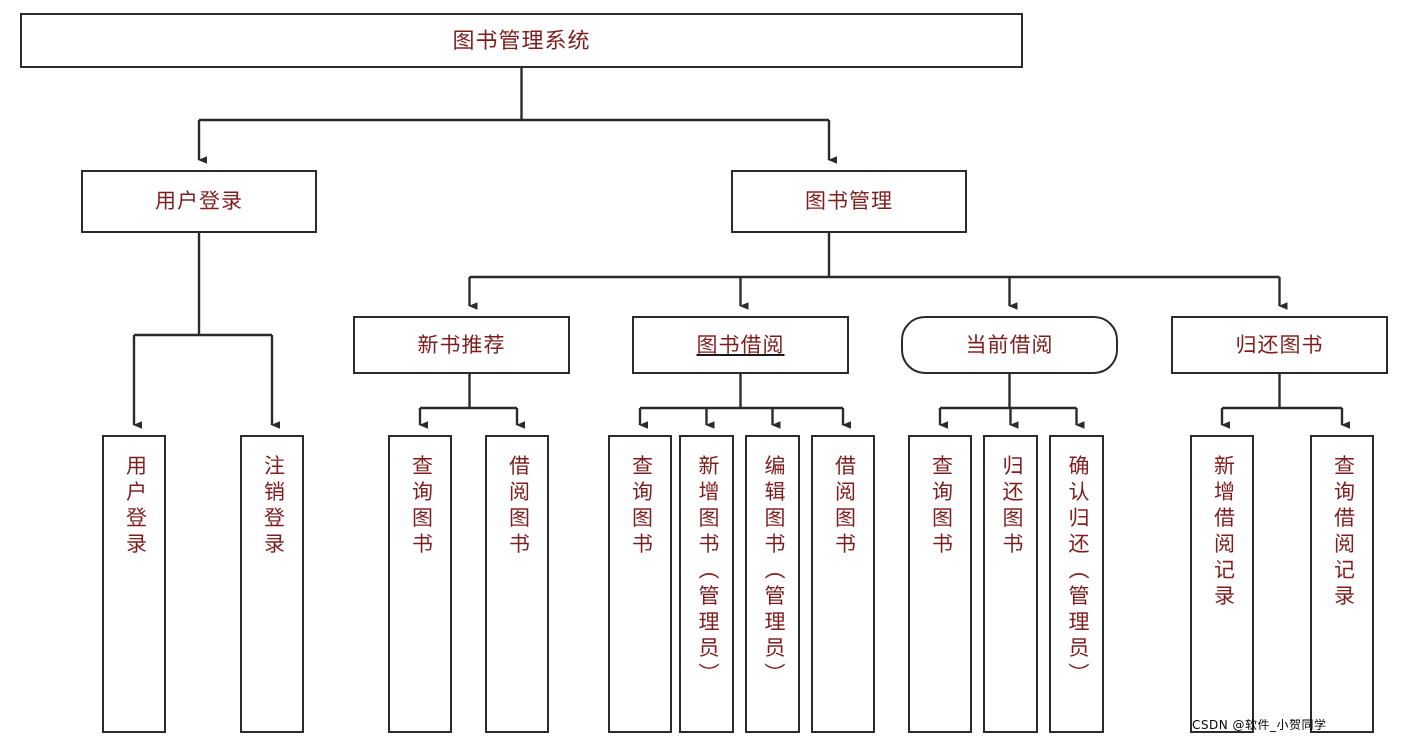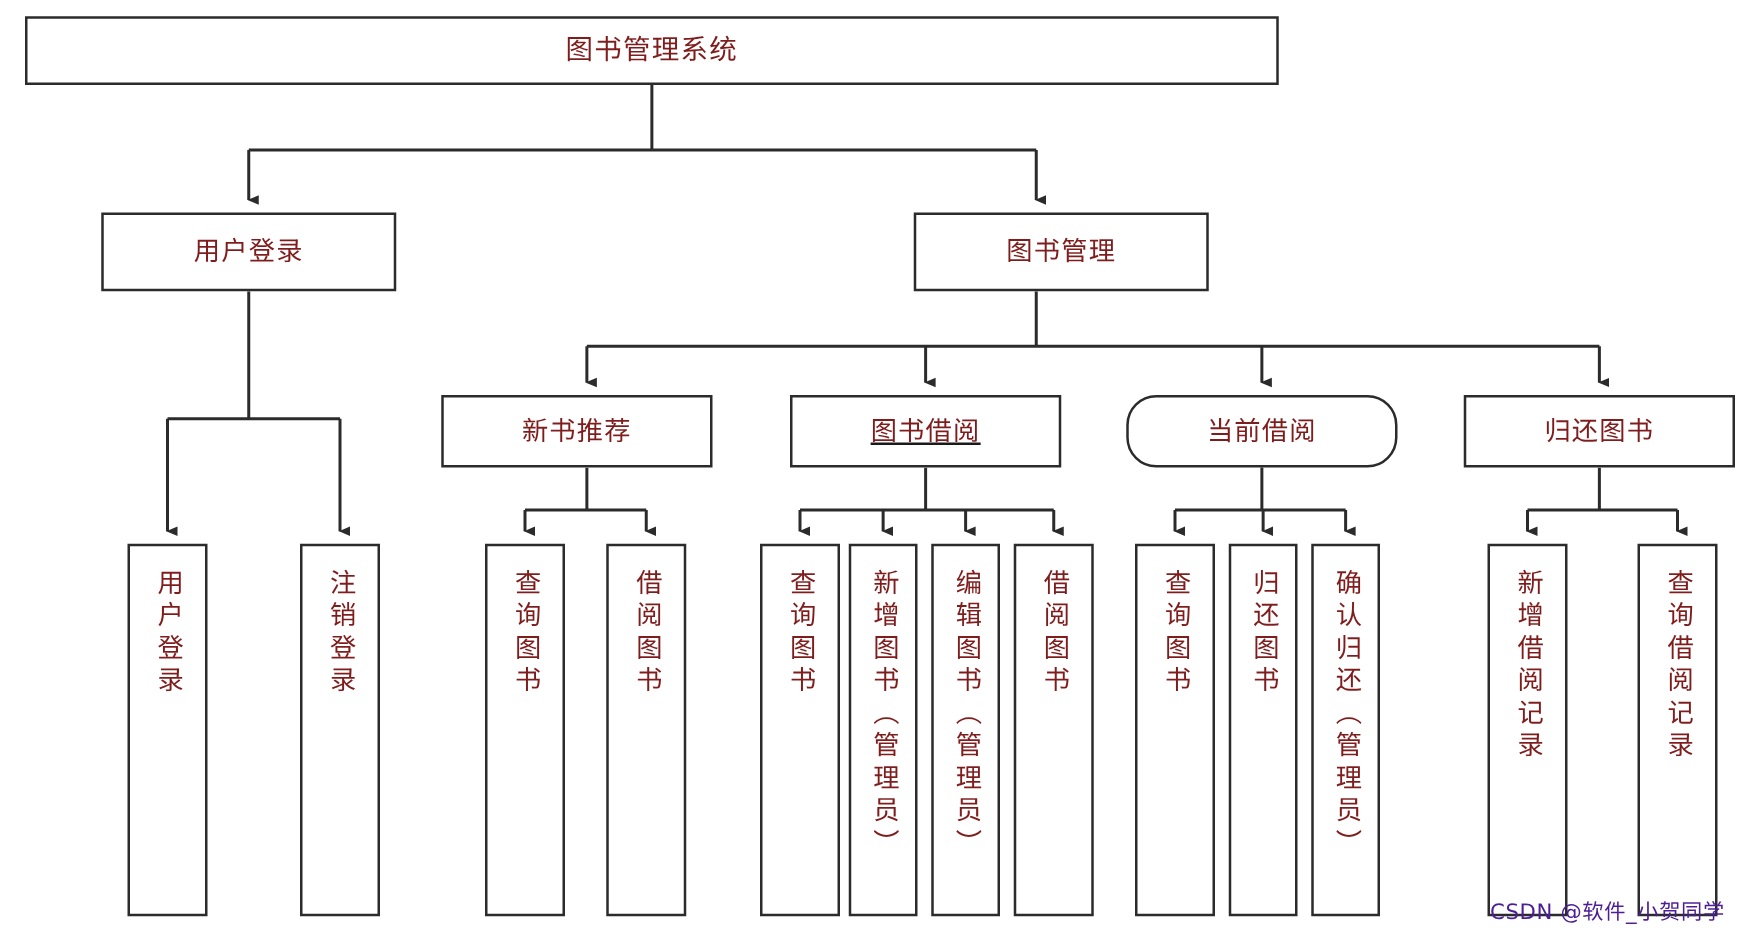--- a/index.html
+++ b/index.html
@@ -55,22 +55,22 @@
     letter-spacing: 5px;
     font-size: 21px;
     line-height: 1;
     white-space: nowrap;
   }
   .node.root .label {
     font-size: 22px;
   }
   .watermark {
     position: absolute;
-    font-size: 17px;
-    color: #4c1d95;
+    font-size: 12px;
+    color: #000000;
     letter-spacing: 0.5px;
     white-space: nowrap;
     user-select: none;
   }
 </style>
 </head>
 <body>
 
 <div id="canvas">
 

